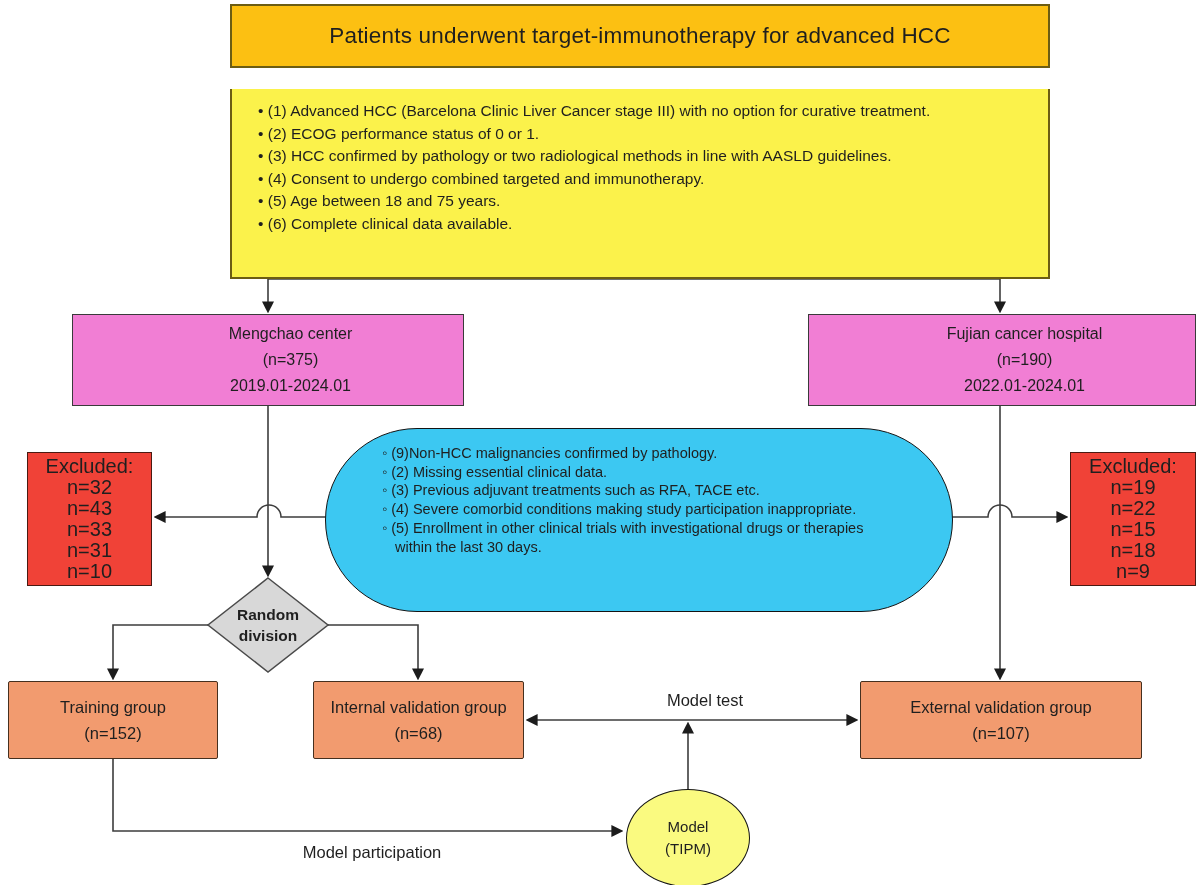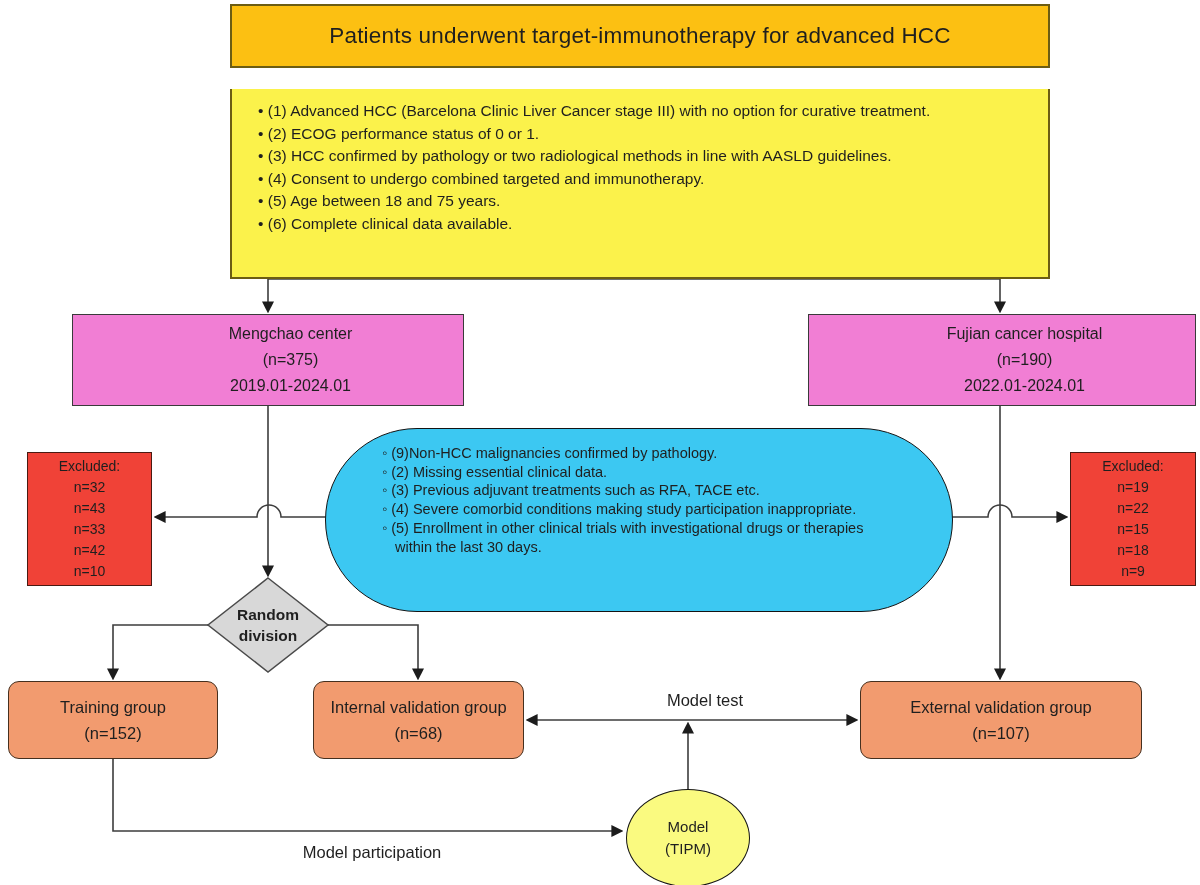--- a/index.html
+++ b/index.html
@@ -28,41 +28,41 @@
     background:#f17ed4;border:1.5px solid #3a3a3a;
     display:flex;flex-direction:column;align-items:center;justify-content:center;
     font-size:16px;line-height:26px;text-align:right;padding-left:45px;
   }
   .pink-left{left:72px;top:314px;width:392px;height:92px;}
   .pink-right{left:808px;top:314px;width:388px;height:92px;}
 
   .red-box{
     background:#f04237;border:1.5px solid #4a1a12;
     display:flex;flex-direction:column;align-items:center;justify-content:center;
-    font-size:14px;line-height:21px;text-align:center;
+    font-size:20px;line-height:21px;text-align:center;
   }
   .red-left{left:27px;top:452px;width:125px;height:134px;}
   .red-right{left:1070px;top:452px;width:126px;height:134px;}
 
   .blue-stadium{
     left:325px;top:428px;width:628px;height:184px;
     background:#3cc8f2;border:1.5px solid #141414;border-radius:92px;
     padding:15px 30px 0 56px;font-size:14.5px;line-height:18.7px;
   }
   .blue-stadium .line{white-space:nowrap;}
   .blue-stadium .cont{padding-left:13px;}
 
   .diamond-label{
     left:207px;top:592px;width:122px;height:66px;z-index:3;
     display:flex;flex-direction:column;align-items:center;justify-content:center;
     font-size:15.5px;line-height:21px;text-align:center;font-weight:bold;
   }
 
   .orange-box{
-    background:#f29b6f;border:1.5px solid #46301f;border-radius:11px;
+    background:#f29b6f;border:1.5px solid #46301f;border-radius:2px;
     display:flex;flex-direction:column;align-items:center;justify-content:center;
     font-size:16.5px;line-height:26px;text-align:center;
   }
   .orange-training{left:8px;top:681px;width:210px;height:78px;}
   .orange-internal{left:313px;top:681px;width:211px;height:78px;}
   .orange-external{left:860px;top:681px;width:282px;height:78px;}
 
   .model-ellipse{
     left:626px;top:789px;width:124px;height:98px;
     background:#fafa80;border:1.6px solid #141414;border-radius:50%;
@@ -133,21 +133,21 @@
     <div>Fujian cancer hospital</div>
     <div>(n=190)</div>
     <div>2022.01-2024.01</div>
   </div>
 
   <div class="abs node red-box red-left">
     <div>Excluded:</div>
     <div>n=32</div>
     <div>n=43</div>
     <div>n=33</div>
-    <div>n=42</div>
+    <div>n=31</div>
     <div>n=10</div>
   </div>
   <div class="abs node red-box red-right">
     <div>Excluded:</div>
     <div>n=19</div>
     <div>n=22</div>
     <div>n=15</div>
     <div>n=18</div>
     <div>n=9</div>
   </div>

